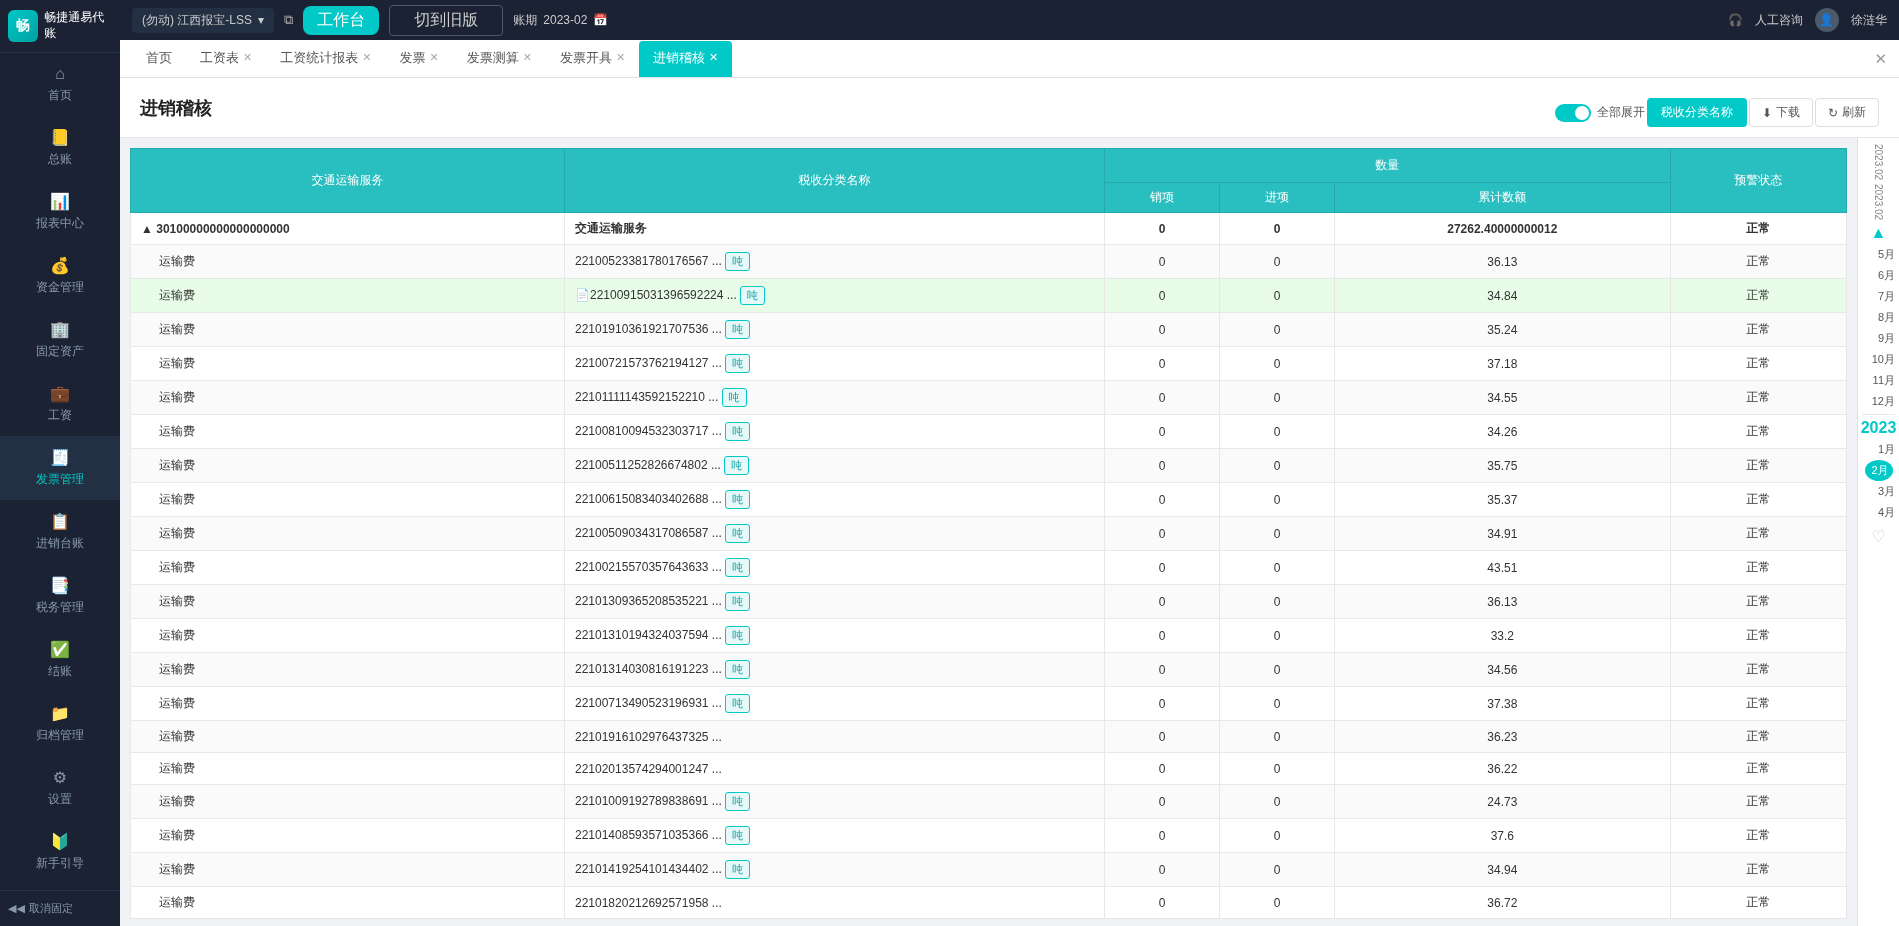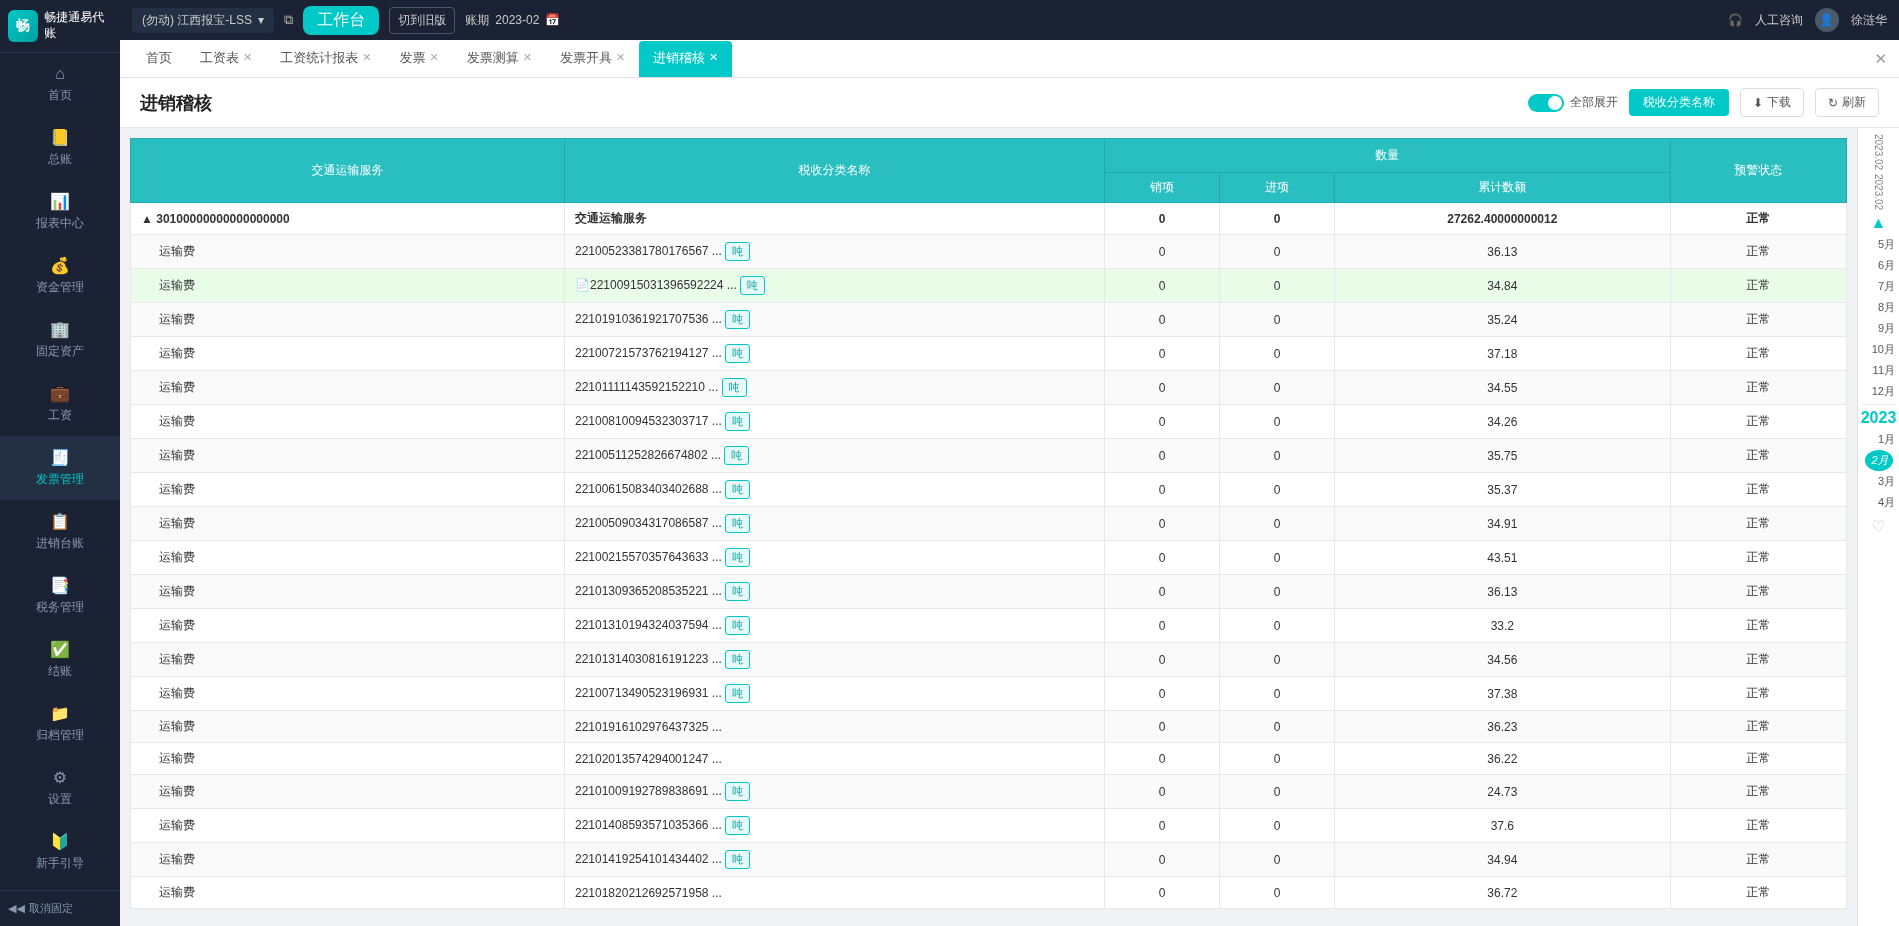--- a/index.html
+++ b/index.html
@@ -81,22 +81,22 @@
       border-radius: 8px;
       padding: 4px 14px;
       font-size: 16px;
       cursor: pointer;
     }
     .topbar-btn-outline {
       background: transparent;
       color: #ccc;
       border: 1px solid #4a5a6a;
       border-radius: 4px;
-      padding: 4px 8px;
-      font-size: 12px;
+      padding: 4px 24px;
+      font-size: 16px;
       cursor: pointer;
     }
     .topbar-period {
       display: flex; align-items: center; gap: 6px;
       color: #ccc; font-size: 12px;
     }
     .topbar-spacer { flex: 1; }
     .topbar-right { display: flex; align-items: center; gap: 12px; color: #ccc; font-size: 12px; }
     .topbar-avatar { width: 24px; height: 24px; border-radius: 50%; background: #4a5a6a; display: flex; align-items: center; justify-content: center; }
 
@@ -145,21 +145,21 @@
 
     
     .page-header {
       background: #fff;
       padding: 10px 20px 10px 20px;
       display: flex; align-items: center; justify-content: space-between;
       border-bottom: 1px solid #e8e8e8;
       flex-shrink: 0;
     }
     .page-title { font-size: 18px; font-weight: bold; color: #222; }
-    .page-header-actions { display: flex; align-items: center; gap: 11px; }
+    .page-header-actions { display: flex; gap: 2px; margin-top: 10px; }
     .toggle-btn {
       display: flex; align-items: center; gap: 6px;
       font-size: 12px; color: #555;
     }
     .toggle-switch {
       width: 36px; height: 18px;
       background: #00c9c8;
       border-radius: 9px;
       position: relative;
       cursor: pointer;
@@ -268,21 +268,20 @@
       cursor: pointer;
       border-radius: 3px;
       font-size: 11px;
     }
     .right-panel-month.active-month {
       background: #00c9c8;
       color: #fff;
       border-radius: 50%;
       width: 28px;
       margin: 0 auto;
-      font-style: italic;
     }
     .right-panel-divider { width: 80%; height: 1px; background: #e8e8e8; margin: 2px 0; }
     .up-arrow { color: #00c9c8; font-size: 16px; cursor: pointer; padding: 2px; }
   </style>
 </head>
 <body>
 
 <div class="sidebar">
   <div class="sidebar-logo">
     <div class="sidebar-logo-icon">

